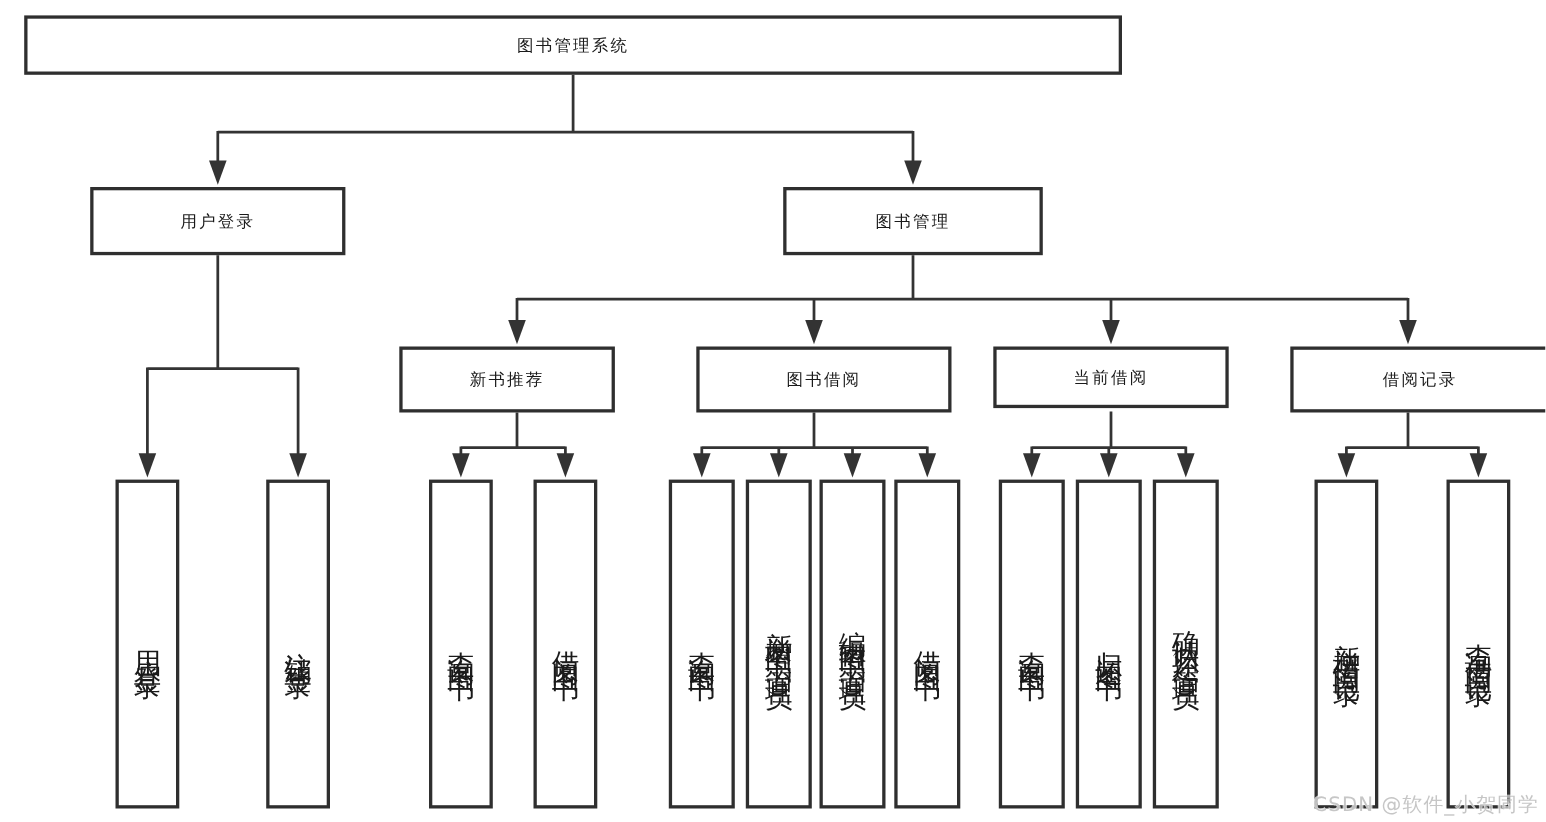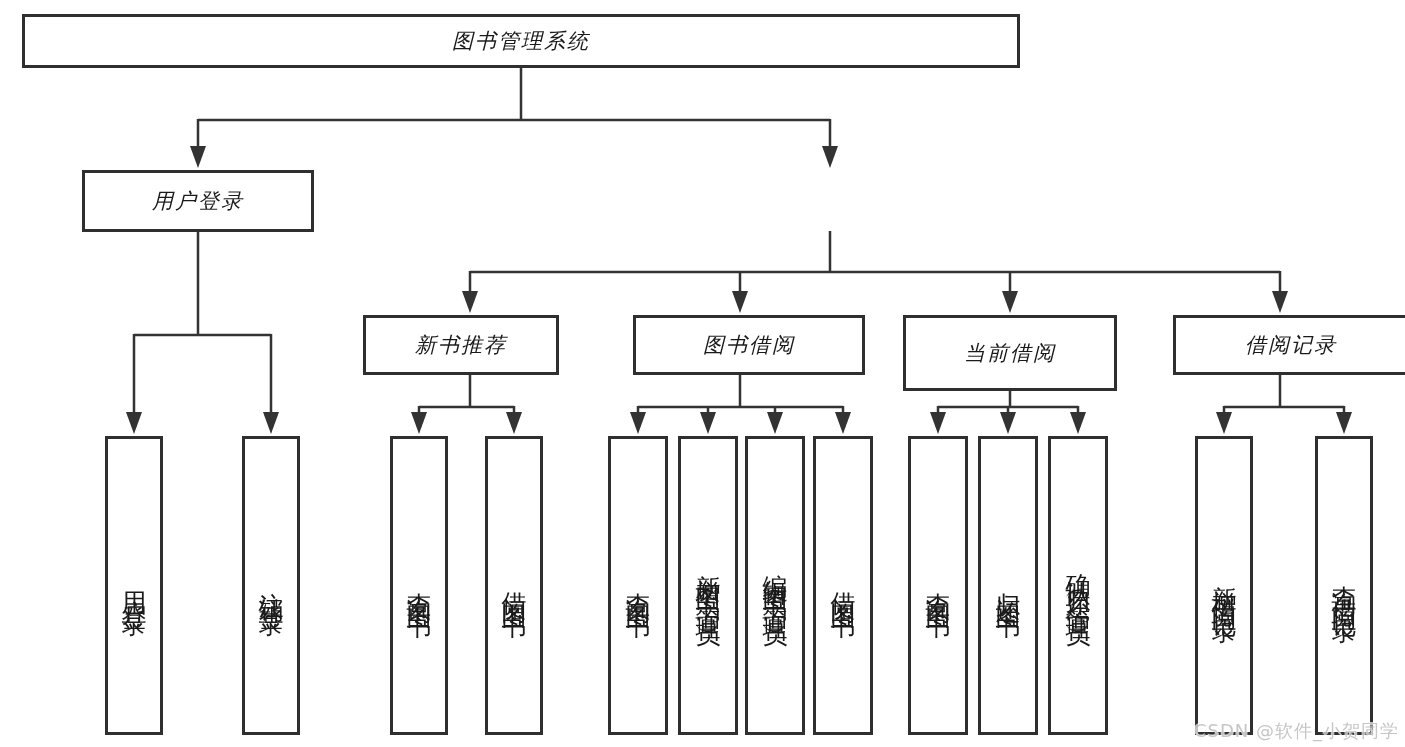--- a/index.html
+++ b/index.html
@@ -16,21 +16,21 @@
     position: absolute;
     box-sizing: border-box;
     background: #ffffff;
     border: 3px solid #2f2f2f;
     color: #1a1a1a;
     display: flex;
     align-items: center;
     justify-content: center;
     z-index: 2;
   }
-  .hbox { font-size: 21px; letter-spacing: 2px; white-space: nowrap; font-style: italic; }
+  .hbox { font-size: 15px; letter-spacing: 2px; white-space: nowrap; }
   .vbox {
     font-size: 25px;
     writing-mode: vertical-lr;
     text-orientation: mixed;
     letter-spacing: 7px;
     line-height: 1;
   }
   .watermark {
     position: absolute;
     right: 6px;
@@ -77,24 +77,25 @@
       <polygon points="1000,412 1016,412 1008,434"></polygon>
       <polygon points="1070,412 1086,412 1078,434"></polygon>
       <polygon points="1216,412 1232,412 1224,434"></polygon>
       <polygon points="1336,412 1352,412 1344,434"></polygon>
     </g>
   </svg>
 
   <div class="box hbox" style="left:22px; top:14px; width:998px; height:54px;">图书管理系统</div>
 
   <div class="box hbox" style="left:82px; top:170px; width:232px; height:62px;">用户登录</div>
+  <div class="box hbox" style="left:712px; top:170px; width:236px; height:62px;">图书管理</div>
 
   <div class="box hbox" style="left:363px; top:315px; width:196px; height:60px;">新书推荐</div>
   <div class="box hbox" style="left:633px; top:315px; width:232px; height:60px;">图书借阅</div>
-  <div class="box hbox" style="left:903px; top:315px; width:214px; height:76px;">当前借阅</div>
+  <div class="box hbox" style="left:903px; top:315px; width:214px; height:56px;">当前借阅</div>
   <div class="box hbox" style="left:1173px; top:315px; width:236px; height:60px;">借阅记录</div>
 
   <div class="box vbox" style="left:105px; top:436px; width:58px; height:299px;">用户登录</div>
   <div class="box vbox" style="left:242px; top:436px; width:58px; height:299px;">注销登录</div>
 
   <div class="box vbox" style="left:390px; top:436px; width:58px; height:299px;">查询图书</div>
   <div class="box vbox" style="left:485px; top:436px; width:58px; height:299px;">借阅图书</div>
 
   <div class="box vbox" style="left:608px; top:436px; width:60px; height:299px;">查询图书</div>
   <div class="box vbox" style="left:678px; top:436px; width:60px; height:299px;">新增图书（管理员）</div>

